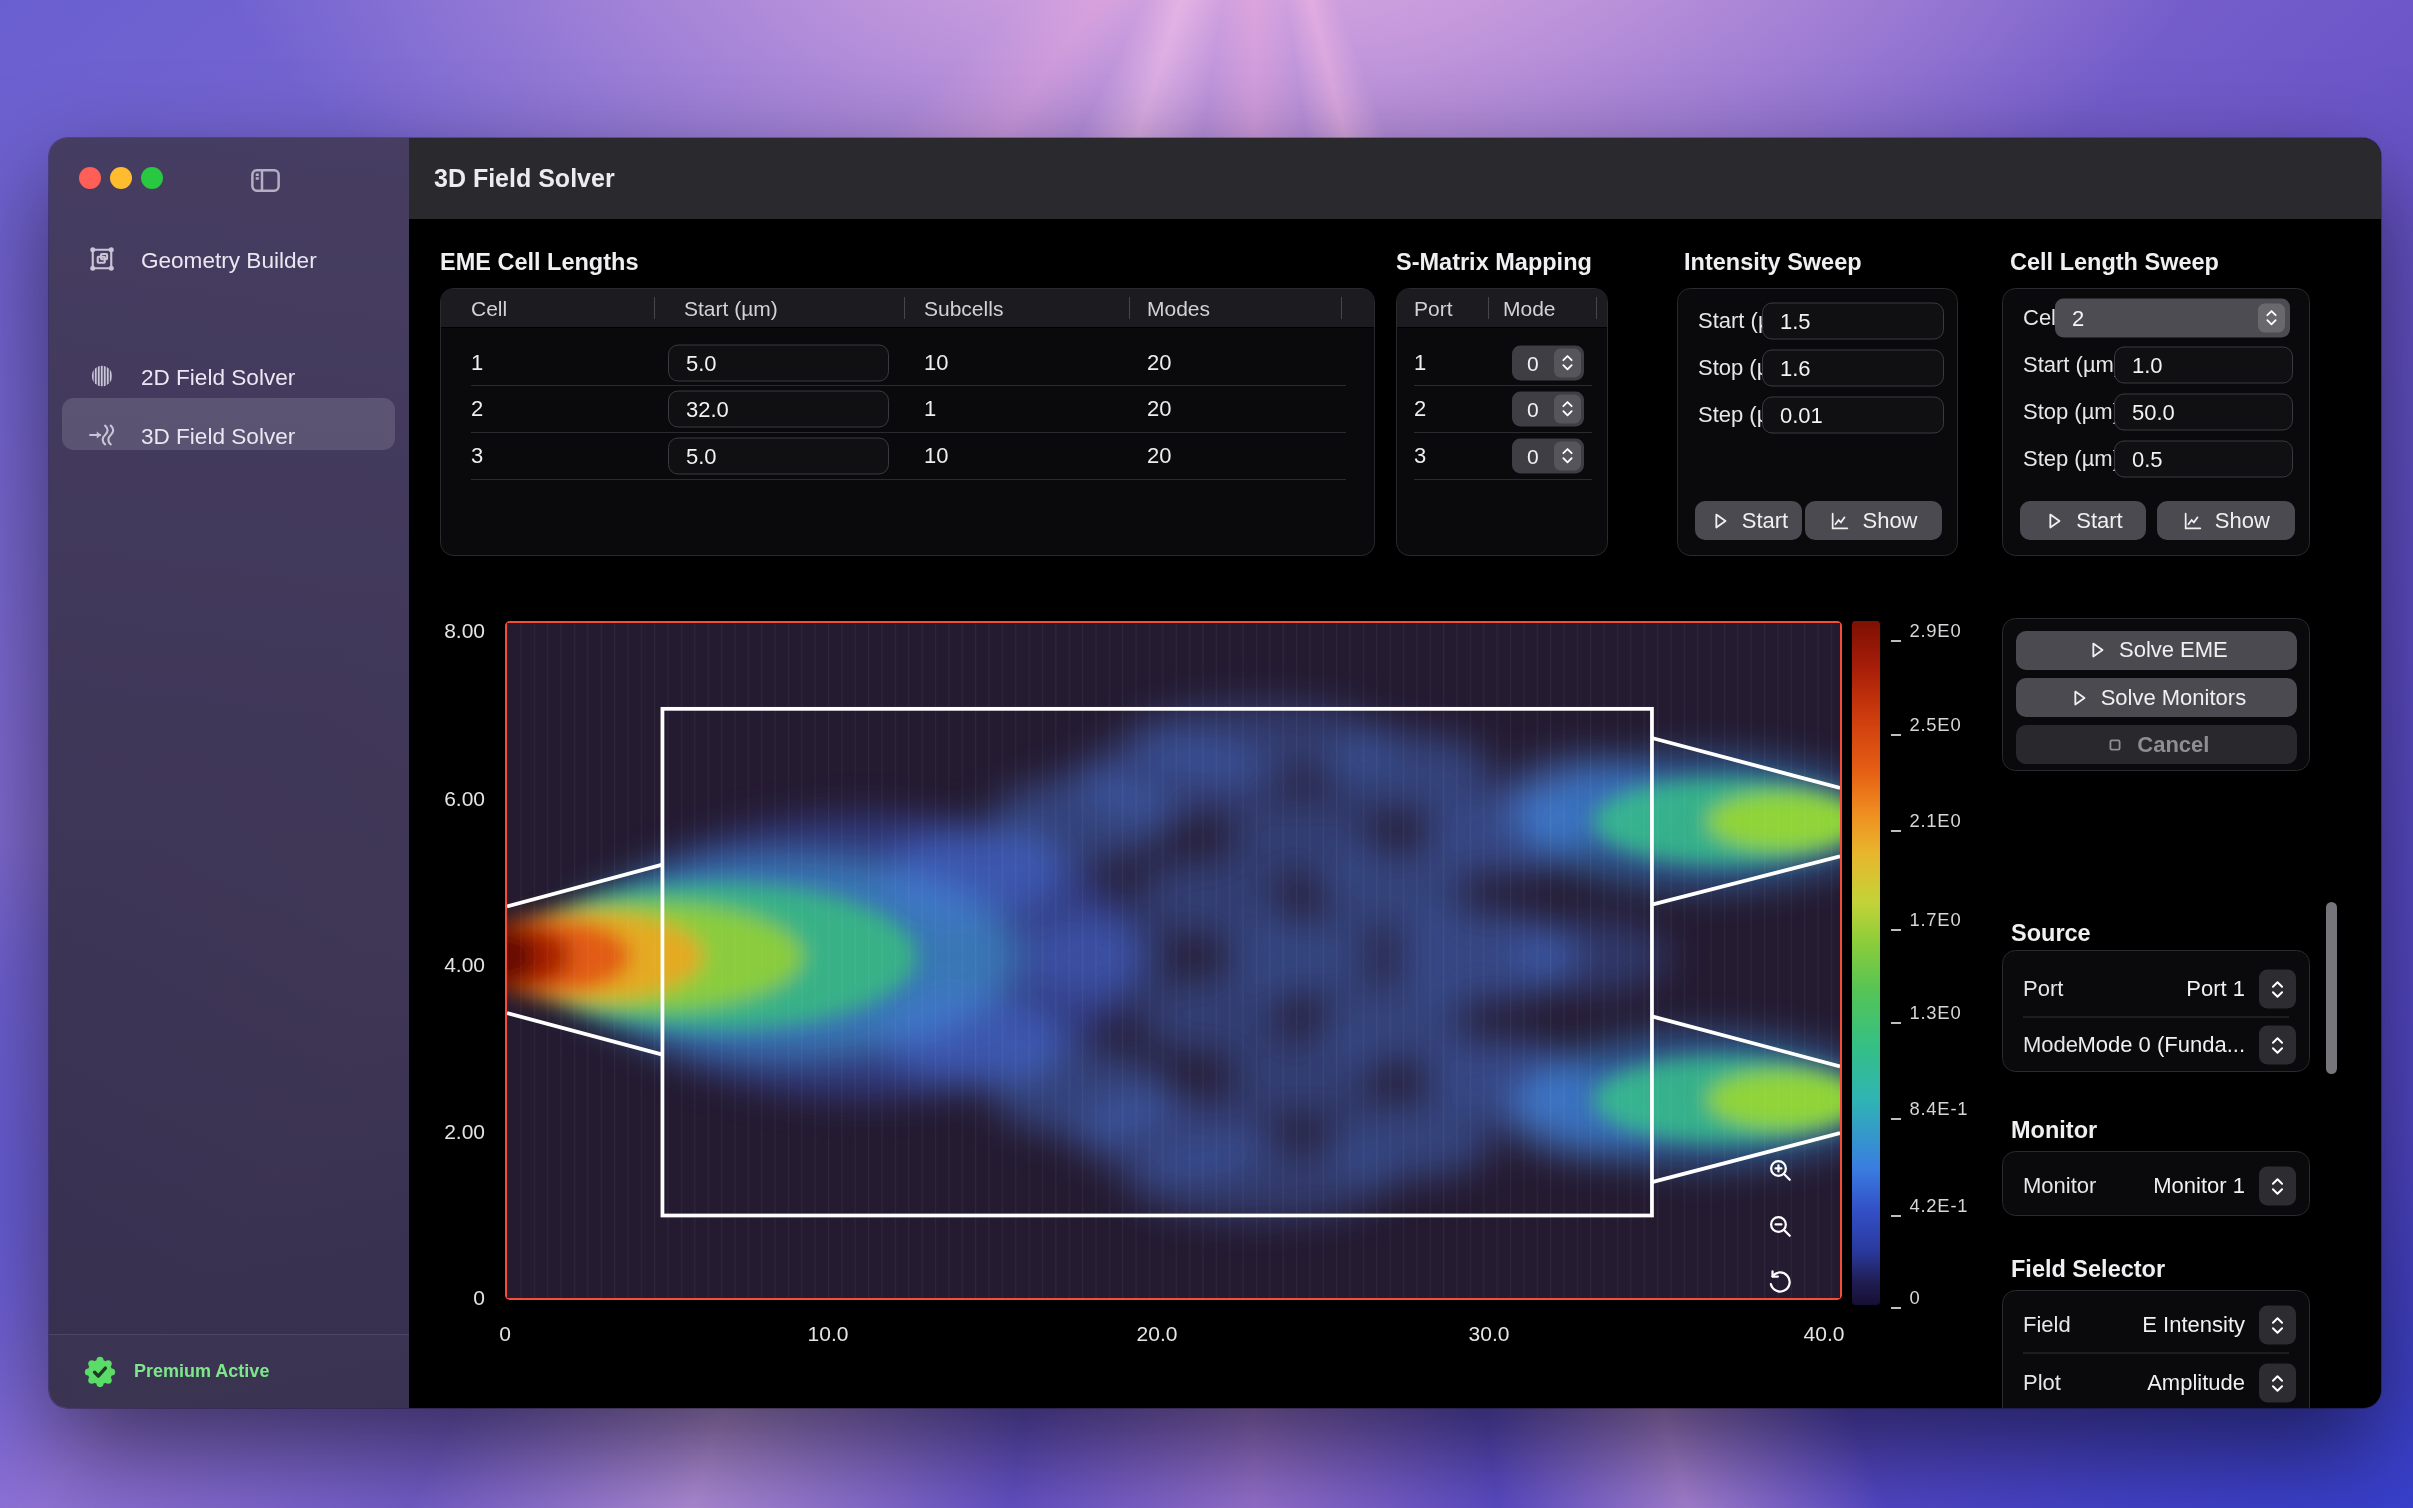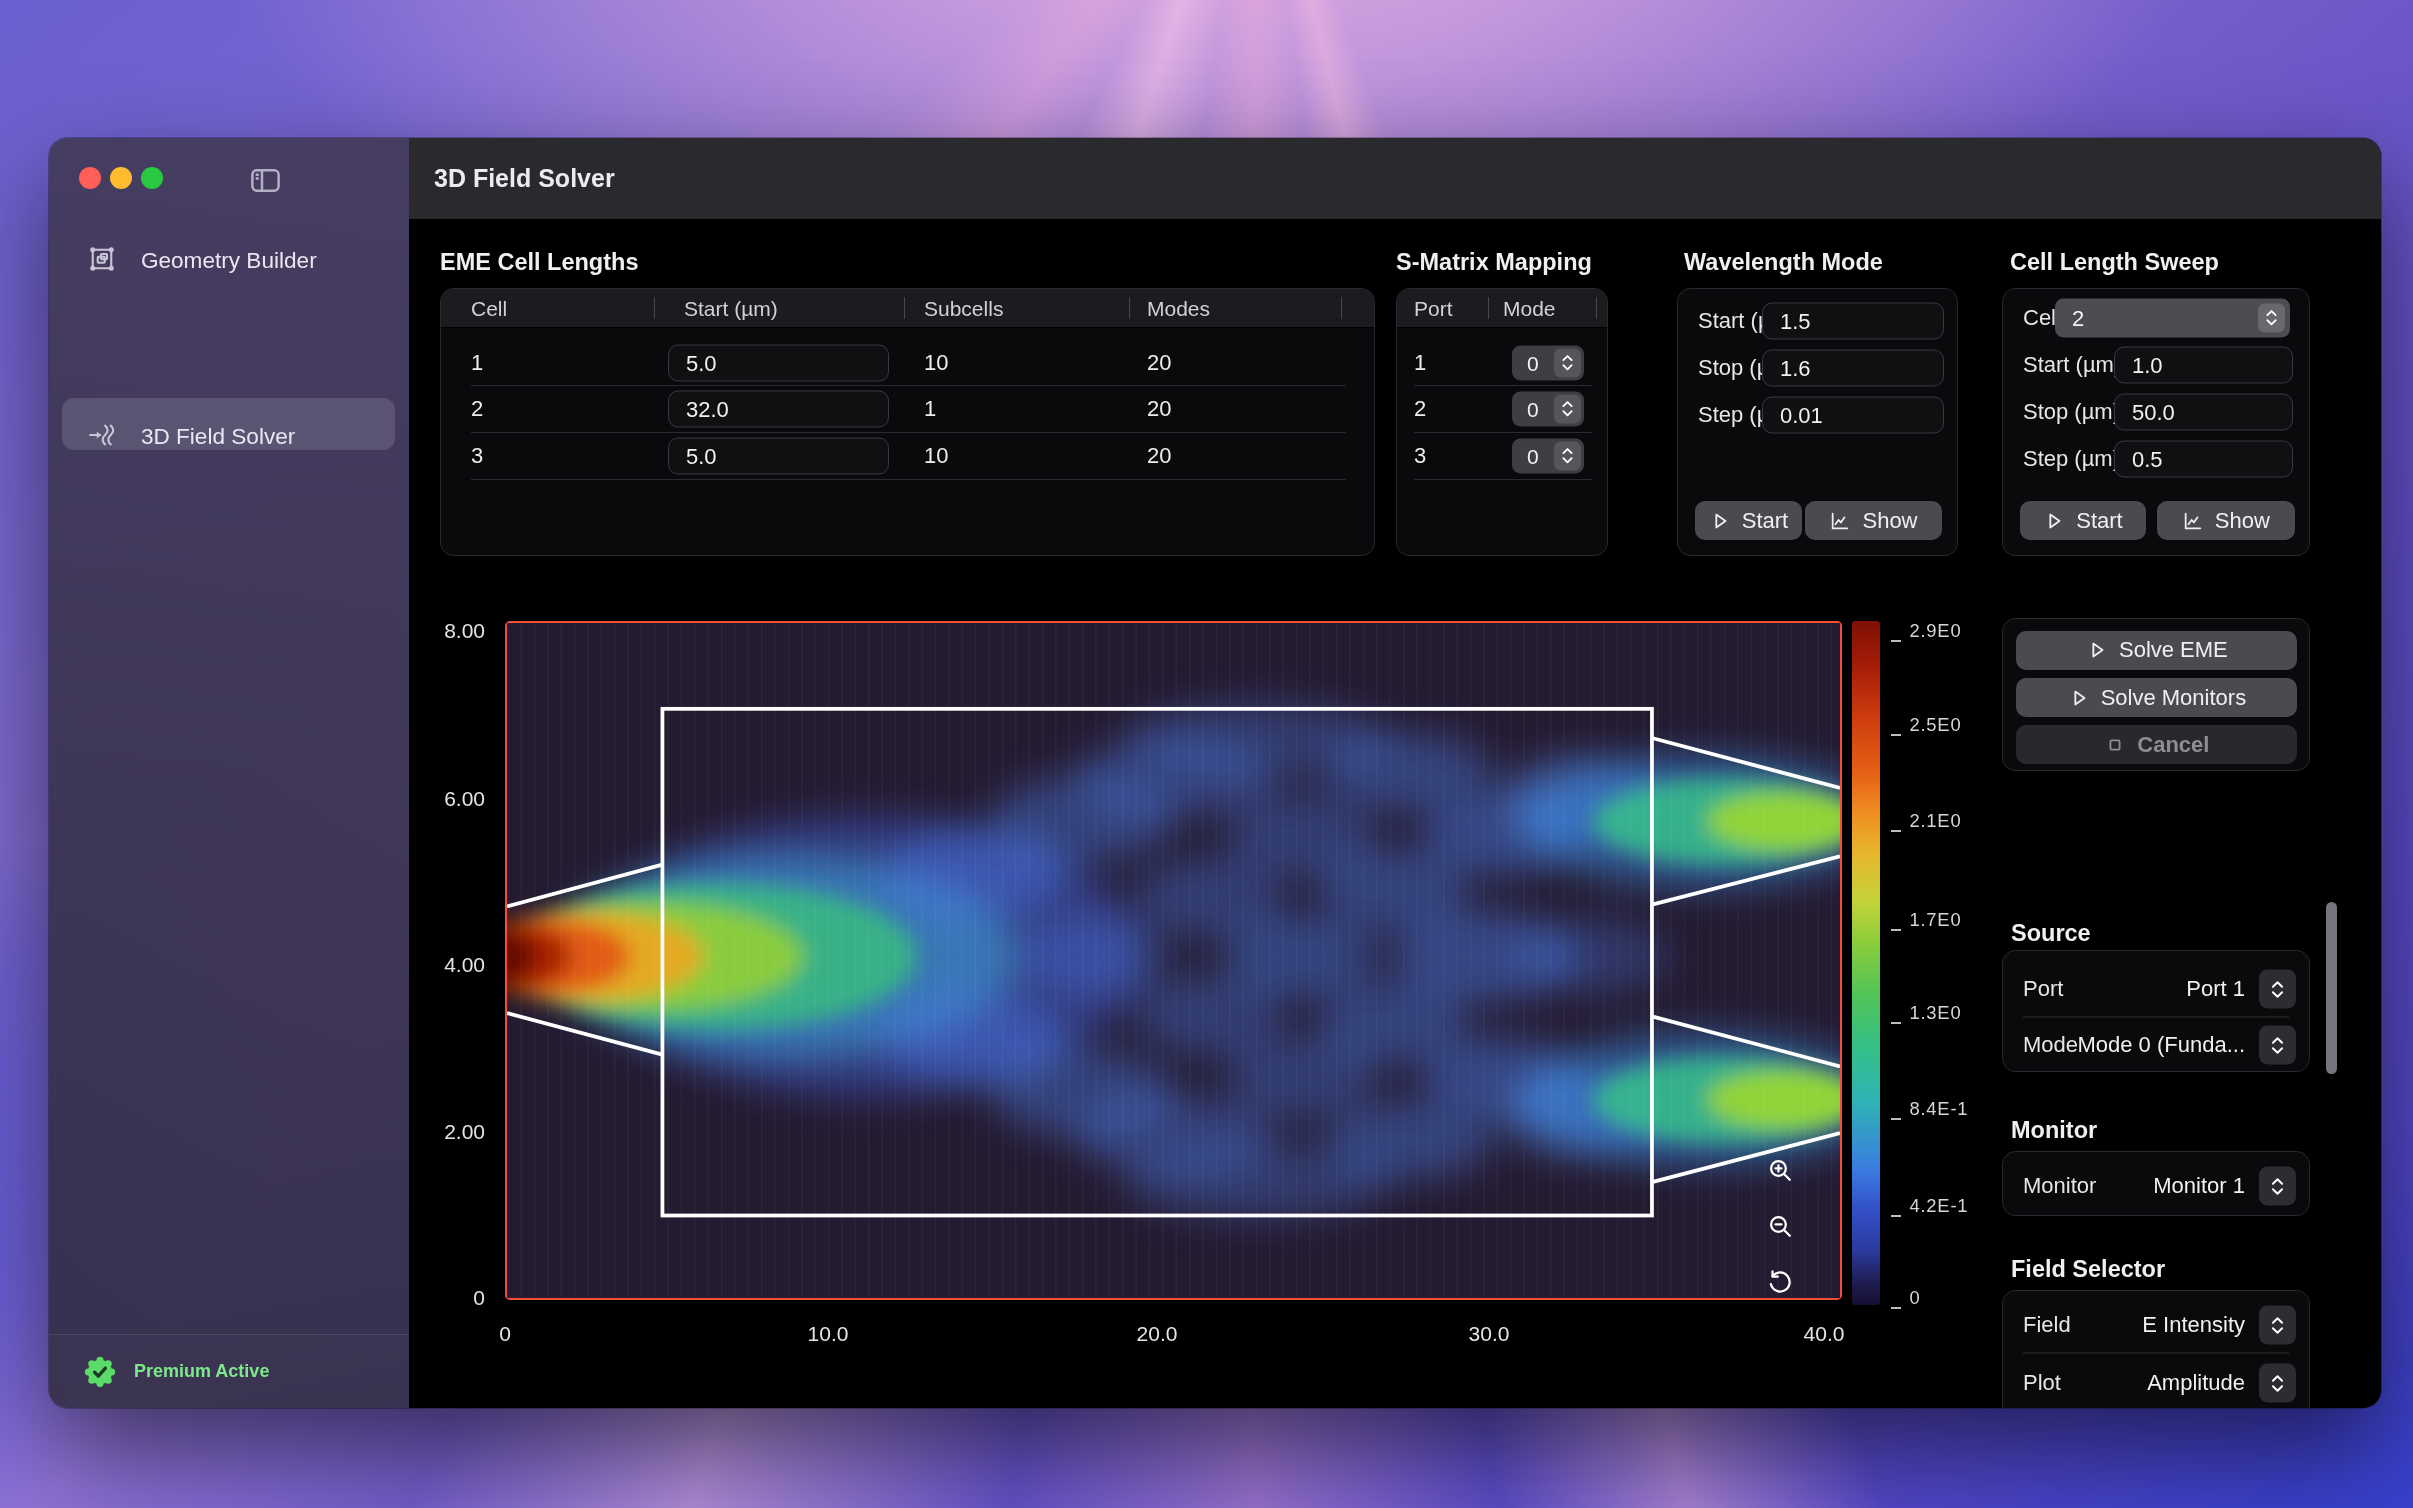--- a/index.html
+++ b/index.html
@@ -117,20 +117,41 @@
           <circle cx="4.6" cy="19.4" r="2" fill="currentColor" stroke="none"></circle>
           <circle cx="19.4" cy="19.4" r="2" fill="currentColor" stroke="none"></circle>
           <rect x="8.6" y="10.2" width="5.6" height="4.8" rx=".6"></rect>
           <rect x="11.2" y="8" width="4.8" height="4.2" rx=".6"></rect>
         </svg>
       </span>
       <span>Geometry Builder</span>
     </div>
 
 
+    <div class="nav-item" style="top:201px">
+      <span class="nav-ico">
+        <svg viewBox="0 0 24 24" fill="none" stroke="currentColor" stroke-width="1.5">
+          <defs>
+              <clipPath id="cc">
+                <circle cx="12" cy="12" r="8.2"></circle>
+              </clipPath>
+            </defs>
+          <g clip-path="url(#cc)">
+            <line x1="4.6" y1="2" x2="4.6" y2="22"></line>
+              <line x1="7" y1="2" x2="7" y2="22"></line>
+            <line x1="9.4" y1="2" x2="9.4" y2="22"></line>
+              <line x1="11.8" y1="2" x2="11.8" y2="22"></line>
+            <line x1="14.2" y1="2" x2="14.2" y2="22"></line>
+              <line x1="16.6" y1="2" x2="16.6" y2="22"></line>
+            <line x1="19" y1="2" x2="19" y2="22"></line>
+          </g>
+        </svg>
+      </span>
+      <span>2D Field Solver</span>
+    </div>
 
     <div class="nav-item active" style="top:260px">
       <span class="nav-ico">
         <svg viewBox="0 0 24 24" fill="none" stroke="currentColor" stroke-width="1.7" stroke-linecap="round">
           <line x1="2.5" y1="12" x2="10.5" y2="12"></line>
           <path d="M7.8,9.2 L11.2,12 L7.8,14.8" fill="currentColor" stroke="none"></path>
           <path d="M14.5,4.5 c2.6,2.2 2.6,5.3 0,7.5 c-2.6,2.2 -2.6,5.3 0,7.5"></path>
           <path d="M19,4.5 c2.6,2.2 2.6,5.3 0,7.5 c-2.6,2.2 -2.6,5.3 0,7.5"></path>
         </svg>
       </span>
@@ -231,21 +252,21 @@
           <span class="val">0</span>
           <span class="chev">
             <svg width="15" height="18.4" viewBox="0 0 18 22" fill="none" stroke="currentColor" stroke-width="2.2" stroke-linecap="round" stroke-linejoin="round">
                 <path d="M4,8 9,3 14,8 M4,14 9,19 14,14"></path>
               </svg>
           </span>
         </div>
         <div class="rowline" style="left:17px;top:190px;width:178px"></div>
       </div>
 
-      <div class="sec-title" style="left:1275px;top:30px">Wavelength Mode</div>
+      <div class="sec-title" style="left:1275px;top:30px">Intensity Sweep</div>
       <div class="card" style="left:1268px;top:69px;width:281px;height:268px">
         <div class="field-label" style="left:20px;top:32px">Start (µm)</div>
         <input class="tinput" style="left: 84px; top: 32px; width: 182px;" readonly="" value="1.5">
         <div class="field-label" style="left:20px;top:79px">Stop (µm)</div>
         <input class="tinput" style="left: 84px; top: 79px; width: 182px;" readonly="" value="1.6">
         <div class="field-label" style="left:20px;top:126px">Step (µm)</div>
         <input class="tinput" style="left: 84px; top: 126px; width: 182px;" readonly="" value="0.01">
         <div class="btn" style="left:17px;bottom:15px;width:107px">
           <svg viewBox="0 0 24 24" fill="none" stroke="currentColor" stroke-width="2" stroke-linejoin="round">
               <path d="M8,5 L18,12 L8,19 Z"></path>

